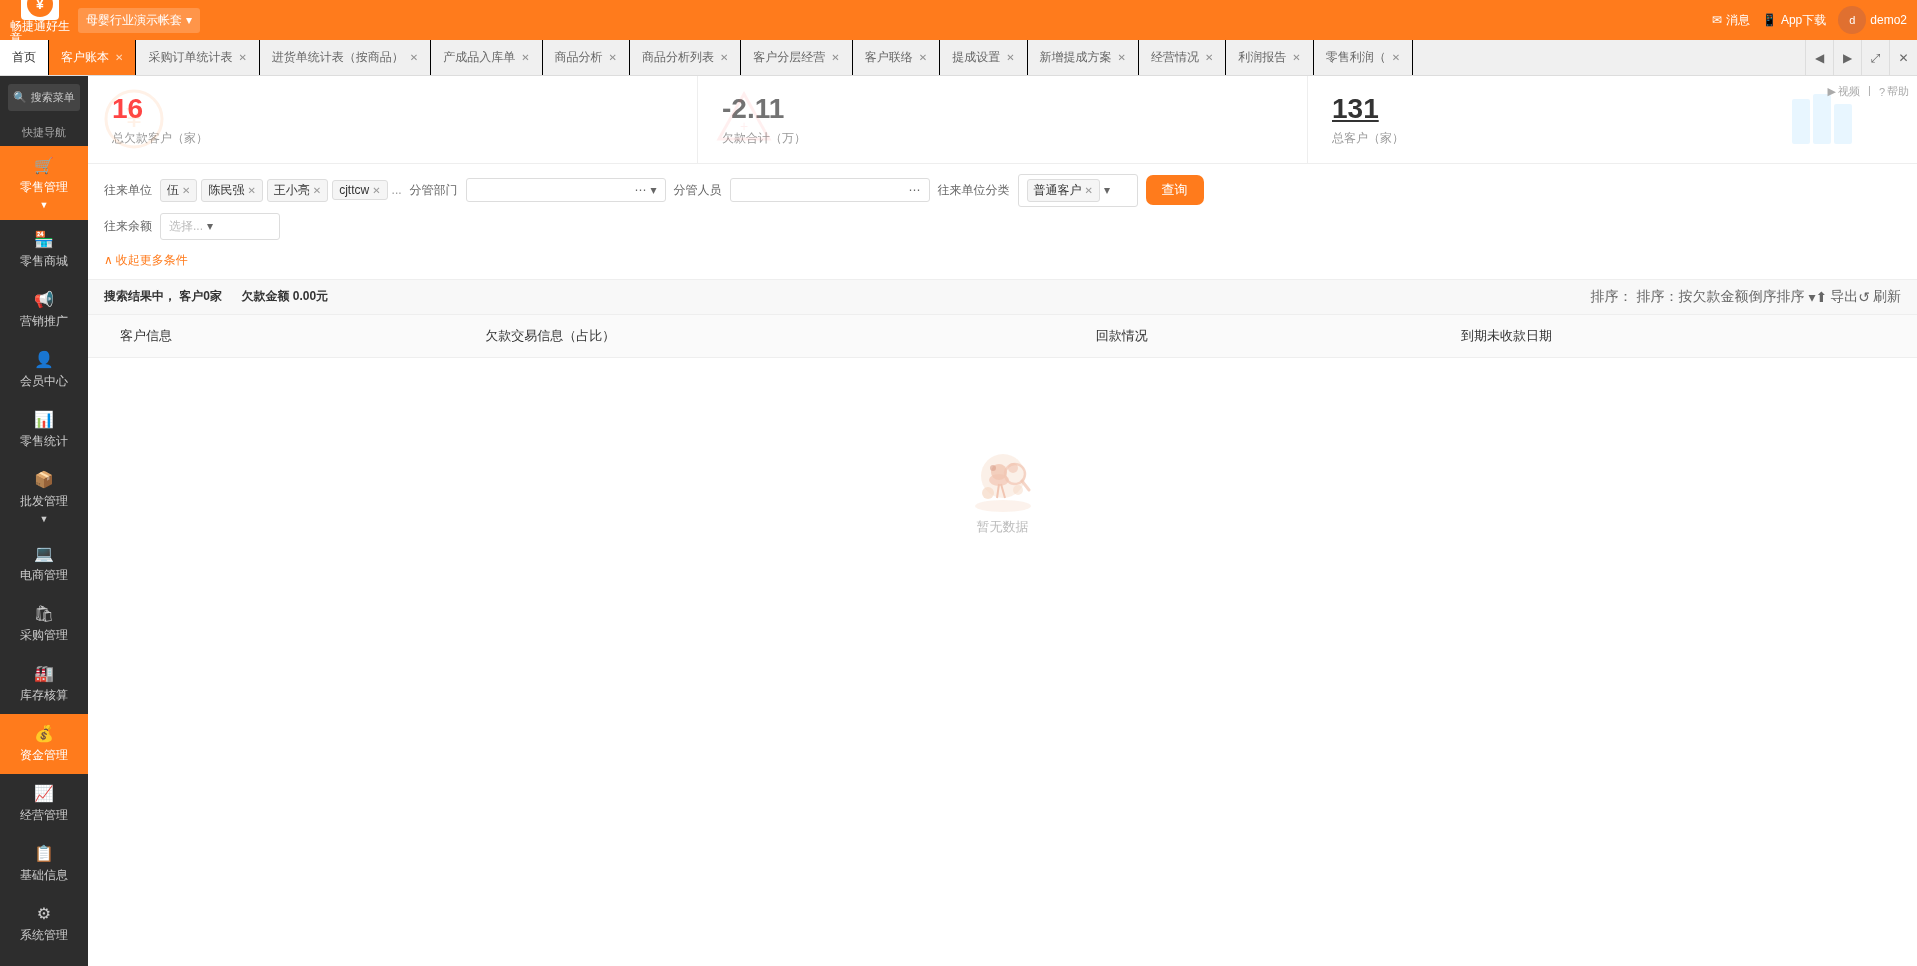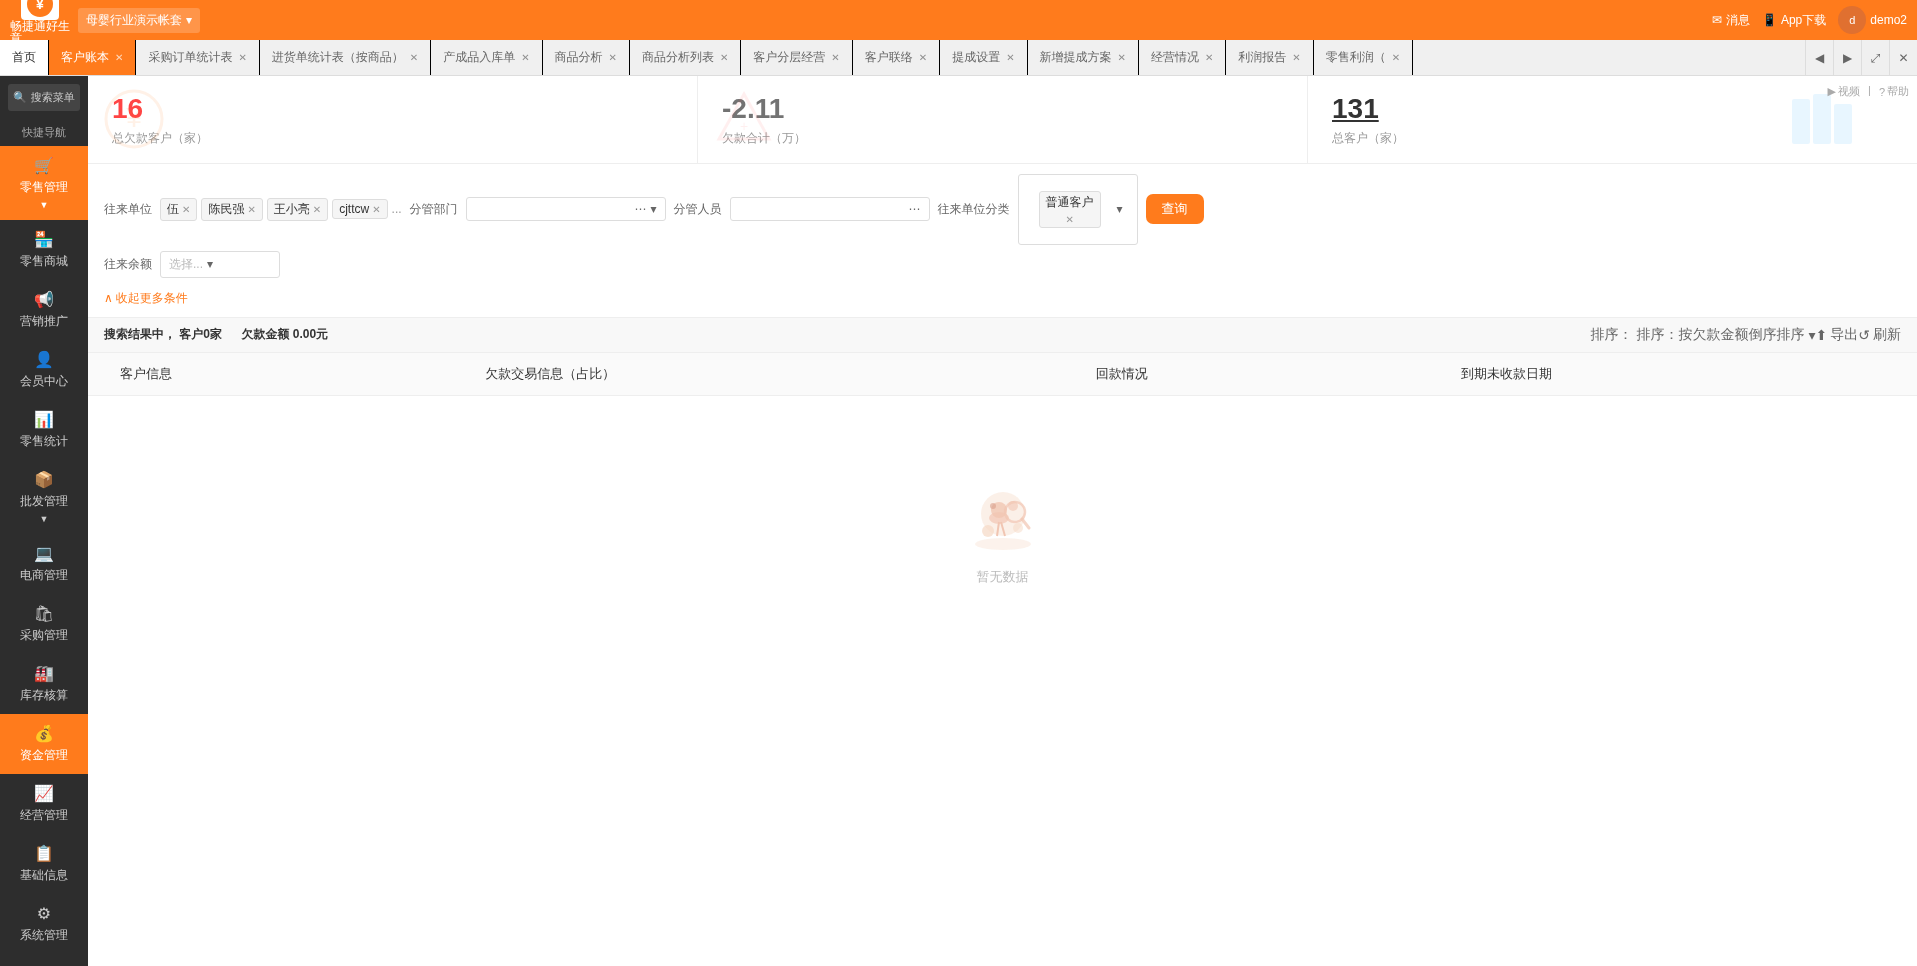--- a/index.html
+++ b/index.html
@@ -71,21 +71,21 @@
     .action-btn { display: flex; align-items: center; gap: 3px; cursor: pointer; color: #666; }
 
     
     .table-container { flex: 1; overflow: auto; background: #fff; }
     .data-table { width: 100%; border-collapse: collapse; }
     .data-table th { padding: 12px 32px; text-align: left; font-size: 13px; color: #333; font-weight: 500; border-bottom: 1px solid #eee; background: #fafafa; }
 
     
     .empty-state { display: flex; flex-direction: column; align-items: center; justify-content: center; padding: 80px 20px; }
     .empty-icon { width: 80px; height: 80px; opacity: 0.6; }
-    .empty-text { margin-top: 12px; color: #bbb; font-size: 13px; }
+    .empty-text { margin-top: 0; color: #bbb; font-size: 13px; }
 
     
     .btn-orange { background: #ff7b1c; color: #fff; border: none; border-radius: 7px; padding: 6px 16px; font-size: 13px; cursor: pointer; white-space: nowrap; }
   </style>
 </head>
 <body>
 
 <div class="top-bar">
   <div class="top-bar-left">
     <div class="top-bar-logo">
@@ -333,21 +333,21 @@
           <span>⋯</span>
           <span>▾</span>
         </div>
         <span class="filter-label">分管人员</span>
         <div class="filter-select filter-select-wide">
           <span style="flex:1;color:#bbb;"></span>
           <span>⋯</span>
         </div>
         <span class="filter-label">往来单位分类</span>
         <div class="filter-select">
-          <div class="filter-tag" style="margin:12px;flex-direction:column;">
+          <div class="filter-tag" style="margin:0;">
             <span>普通客户</span>
             <span class="filter-tag-close">✕</span>
           </div>
           <span>▾</span>
         </div>
         <button class="btn-orange">查询</button>
       </div>
       <div class="filter-row">
         <span class="filter-label">往来余额</span>
         <div class="filter-select">

